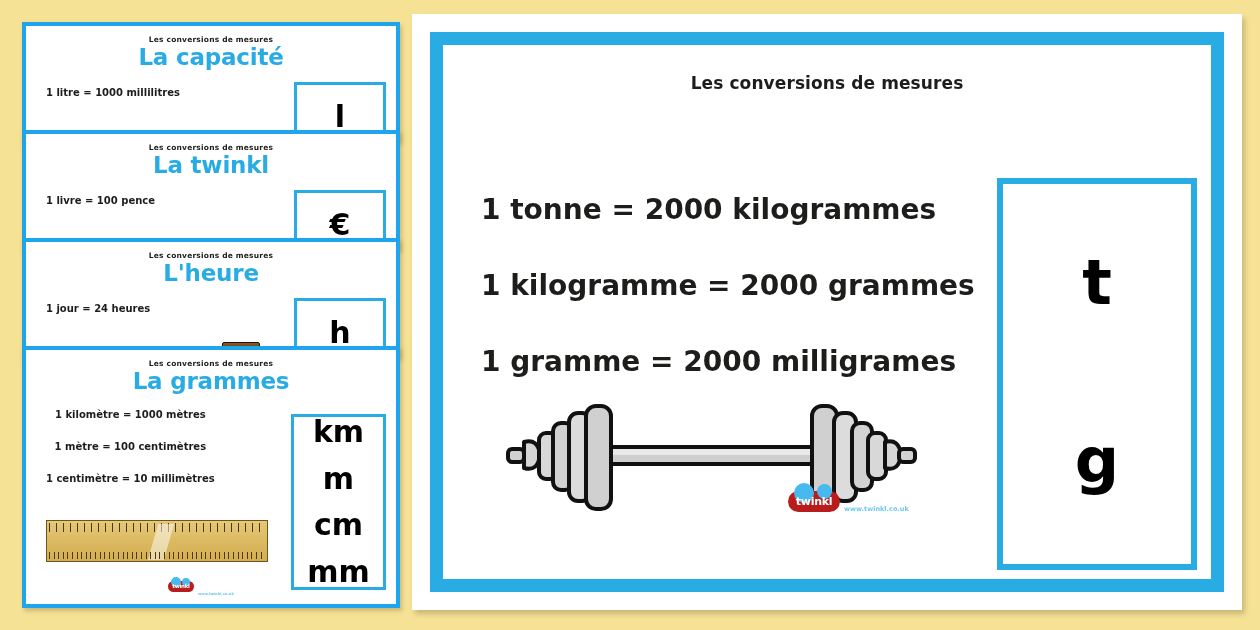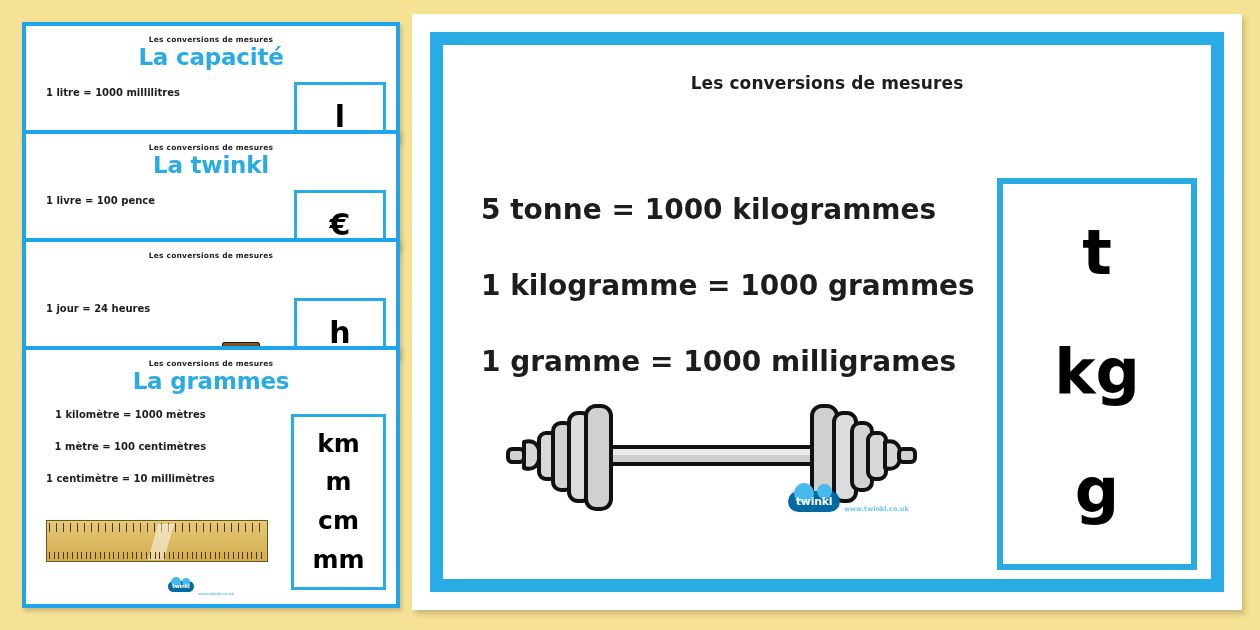--- a/index.html
+++ b/index.html
@@ -55,21 +55,21 @@
   .mc1 .mini-unitbox, .mc2 .mini-unitbox, .mc3 .mini-unitbox {
     right: 10px; top: 56px; width: 92px; height: 70px;
   }
   .mc4 .mini-unitbox {
     right: 10px; top: 64px; width: 95px; height: 176px;
   }
   .mini-unit {
     font-size: 30px; font-weight: 700; color: #000;
     line-height: 1.05; font-family: "DejaVu Sans", sans-serif;
   }
-  .mc4 .mini-unit { font-size: 25px; line-height: 1.55; }
+  .mc4 .mini-unit { font-size: 30px; line-height: 1.55; }
 
   
   .clock-sliver {
     position: absolute; left: 196px; bottom: 0px; width: 38px; height: 12px;
     background: linear-gradient(180deg,#8a5a22 0%,#6d4014 55%,#3a220a 100%);
     border: 1.5px solid #1d1207; border-radius: 2px 2px 0 0;
   }
 
   
   .ruler {
@@ -126,21 +126,21 @@
     padding: 10px 0 14px 0;
   }
   .main-unit { font-size: 62px; font-weight: 700; color: #000; line-height: 1; }
 
   
   #dumbbell { position: absolute; left: 42px; bottom: 62px; width: 450px; height: 120px; }
 
   
   .twinkl { position: absolute; display: flex; align-items: center; gap: 4px; }
   .tw-cloud {
-    position: relative; background: #0369a1; border-radius: 999px;
+    position: relative; background: #b91c1c; border-radius: 999px;
     display: flex; align-items: center; justify-content: center;
   }
   .tw-cloud::before, .tw-cloud::after {
     content: ""; position: absolute; background: #46b9ee; border-radius: 50%;
   }
   .tw-word { color: #fff; font-weight: 700; letter-spacing: -.3px; z-index: 2; }
   .tw-url { color: #6fc7ef; font-weight: 700; margin-top: 16px; }
 
   #main-twinkl { left: 345px; bottom: 66px; }
   #main-twinkl .tw-cloud { width: 52px; height: 21px; }
@@ -185,20 +185,21 @@
         </div>
         <div class="mini-unitbox">
           <span class="mini-unit">€</span>
         </div>
       </div>
     </div>
 
     <div class="mini-card mc3">
       <div class="mini-inner">
         <div class="mini-kicker">Les conversions de mesures</div>
+        <div class="mini-title">L'heure</div>
         <div class="mini-lines">
           <div class="mini-line">1 jour = 24 heures</div>
         </div>
         <div class="clock-sliver"></div>
         <div class="mini-unitbox">
           <span class="mini-unit">h</span>
         </div>
       </div>
     </div>
 
@@ -233,23 +234,23 @@
     </div>
   </div>
 
   <div id="main-panel">
     <div id="main-frame">
       <div id="main-inner">
 
         <div id="main-kicker">Les conversions de mesures</div>
 
         <div id="main-lines">
-          <div class="main-line">5 tonne = 1000 kilogrammes</div>
-          <div class="main-line">1 kilogramme = 1000 grammes</div>
-          <div class="main-line">1 gramme = 1000 milligrames</div>
+          <div class="main-line">1 tonne = 2000 kilogrammes</div>
+          <div class="main-line">1 kilogramme = 2000 grammes</div>
+          <div class="main-line">1 gramme = 2000 milligrames</div>
         </div>
 
         <svg id="dumbbell" viewBox="0 0 450 120">
           <g stroke="#111" stroke-width="4" stroke-linejoin="round">
 
             <rect x="120" y="50" width="215" height="17" rx="5" fill="#cfcfcf"></rect>
             <rect x="122" y="52" width="211" height="6" fill="#e9e9e9" stroke="none"></rect>
 
             <rect x="23" y="52" width="16" height="13" rx="4" fill="#d2d2d2"></rect>
             <path d="M39 45 q14 -4 16 13 q-2 17 -16 13 z" fill="#d6d6d6"></path>
@@ -264,21 +265,20 @@
             <rect x="367" y="26" width="20" height="67" rx="8" fill="#d2d2d2"></rect>
             <rect x="383" y="36" width="18" height="46" rx="7" fill="#d8d8d8"></rect>
 
             <path d="M400 45 q14 -4 16 13 q-2 17 -16 13 z" fill="#d6d6d6"></path>
             <rect x="414" y="52" width="16" height="13" rx="4" fill="#d2d2d2"></rect>
           </g>
         </svg>
 
         <div id="main-unitbox">
           <span class="main-unit">t</span>
-          <span class="main-unit">kg</span>
           <span class="main-unit">g</span>
         </div>
 
         <div class="twinkl" id="main-twinkl">
           <span class="tw-cloud">
             <span class="tw-word">twinkl</span>
           </span>
           <span class="tw-url">www.twinkl.co.uk</span>
         </div>
 

